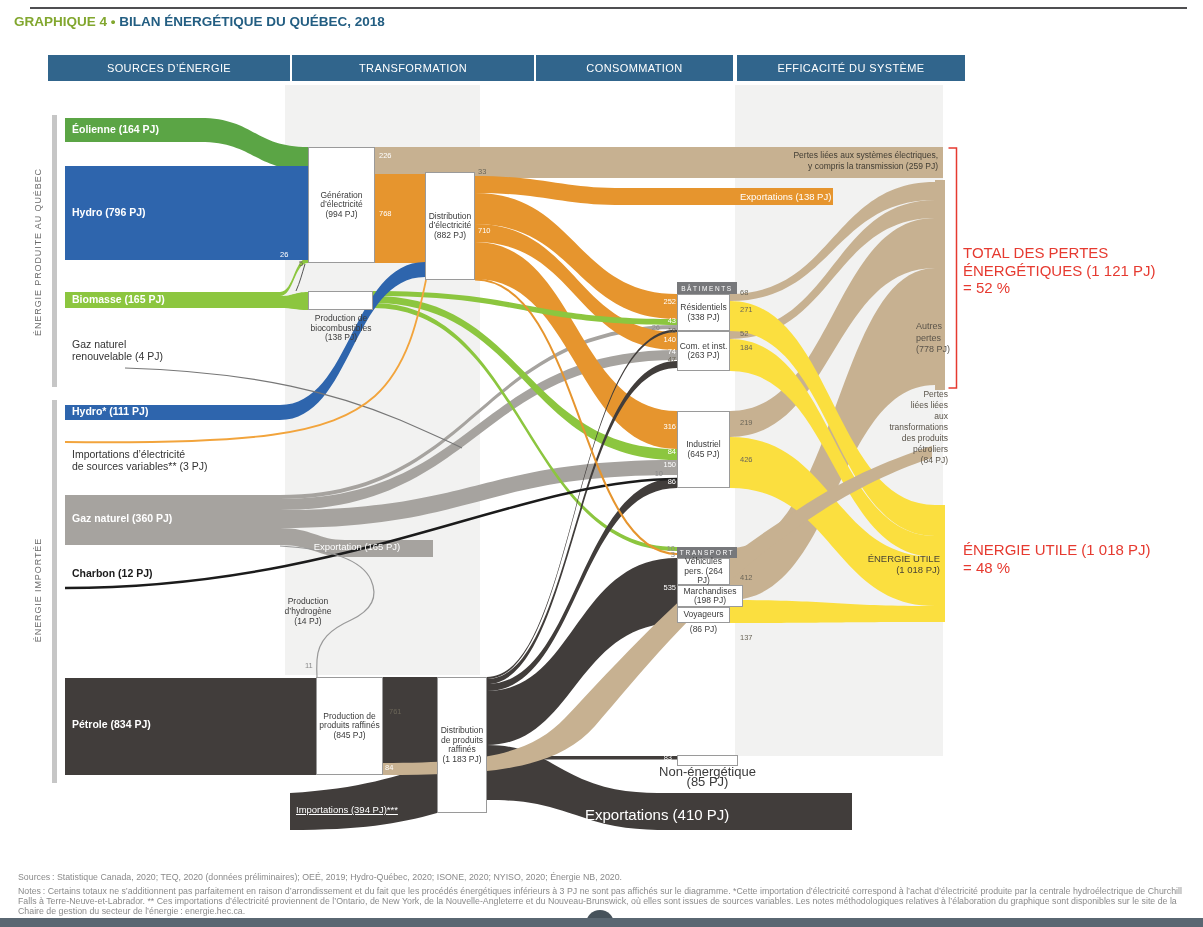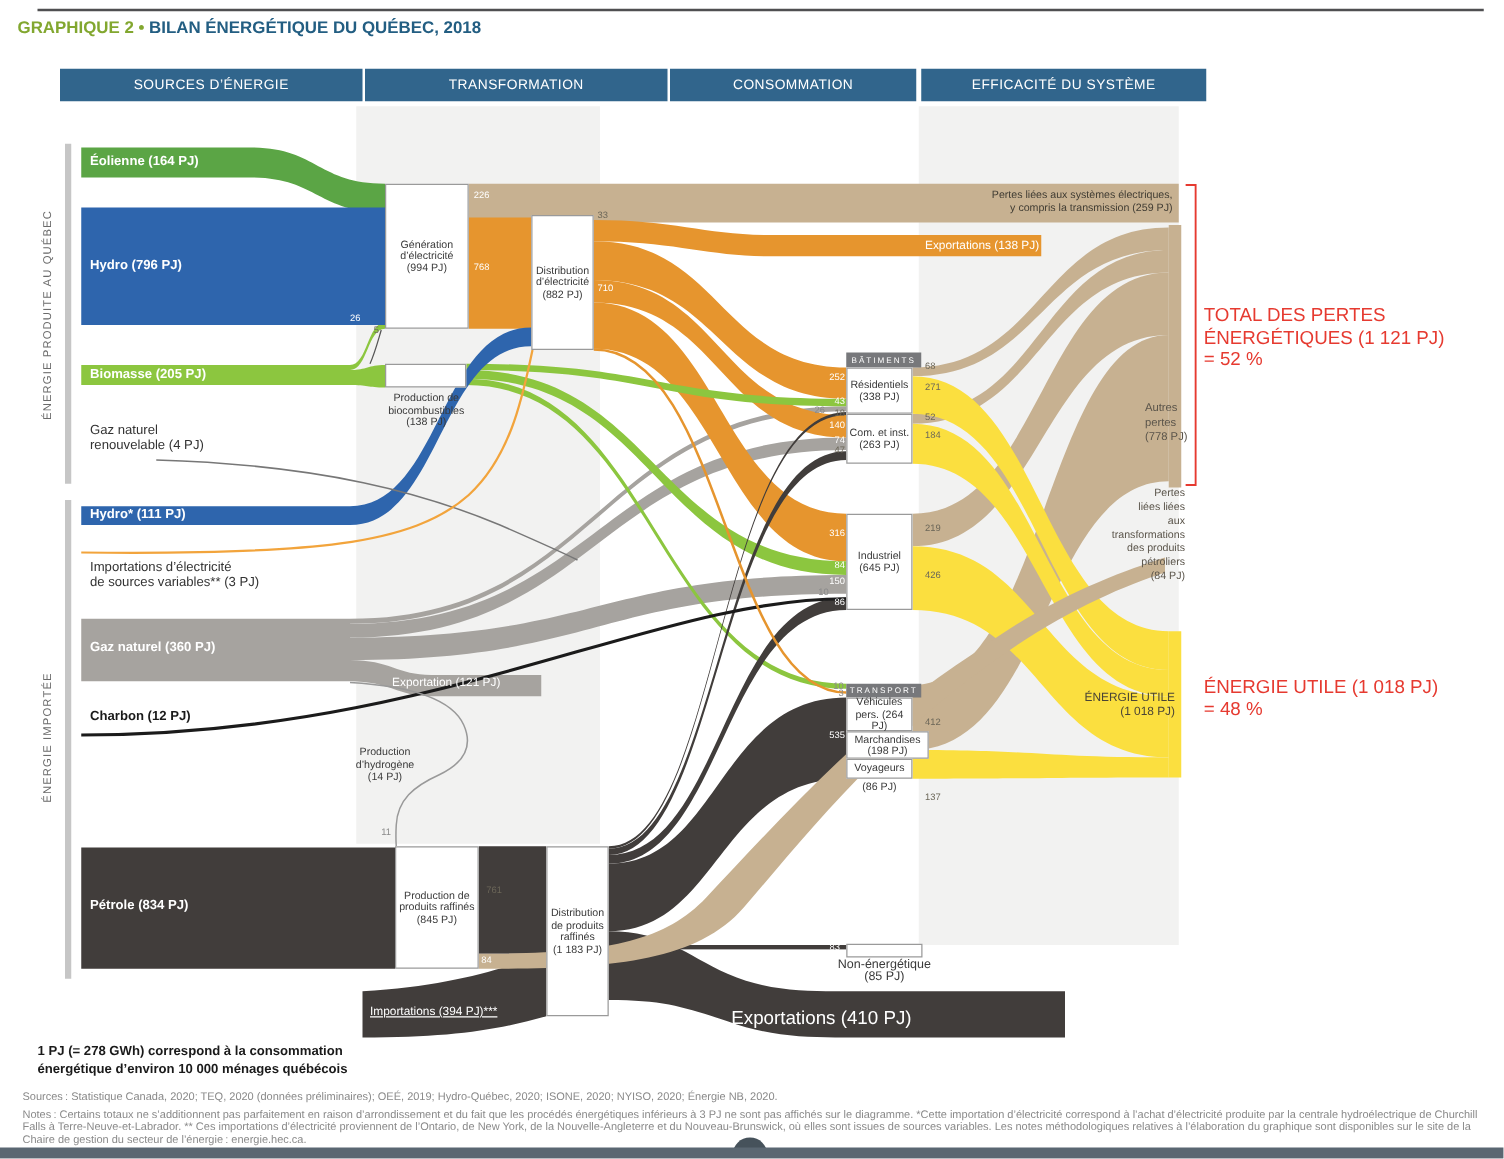--- a/index.html
+++ b/index.html
@@ -28,21 +28,21 @@
   .footerband{position:absolute;background:#5a6772;}
   .footerdot{position:absolute;background:#46525b;border-radius:14px 14px 0 0;}
 </style>
 </head>
 <body>
 
 <div id="stage">
 
   <div class="abs rule" style="left:30px;top:7px;width:1157px;"></div>
   <div class="abs title" style="left:14px;top:14px;">
-    <span class="g">GRAPHIQUE 2</span>
+    <span class="g">GRAPHIQUE 4</span>
     <span class="g">•</span>
     <span class="b">BILAN ÉNERGÉTIQUE DU QUÉBEC, 2018</span>
   </div>
 
   <div class="abs colhdr" style="left:48px;top:55px;width:242px;">SOURCES D’ÉNERGIE</div>
   <div class="abs colhdr" style="left:292px;top:55px;width:242px;">TRANSFORMATION</div>
   <div class="abs colhdr" style="left:536px;top:55px;width:197px;">CONSOMMATION</div>
   <div class="abs colhdr" style="left:737px;top:55px;width:228px;">EFFICACITÉ DU SYSTÈME</div>
 
   <div class="abs band" style="left:285px;top:85px;width:195px;height:590px;"></div>
@@ -163,36 +163,36 @@
   <div class="box" style="left:677px;top:411px;width:53px;height:77px;">Industriel
 (645 PJ)</div>
   <div class="subhdr" style="left:677px;top:547px;width:60px;height:11px;">TRANSPORT</div>
   <div class="box" style="left:677px;top:558px;width:53px;height:27px;">Véhicules
 pers. (264 PJ)</div>
   <div class="box" style="left:677px;top:585px;width:66px;height:22px;">Marchandises
 (198 PJ)</div>
   <div class="box" style="left:677px;top:607px;width:53px;height:16px;">Voyageurs</div>
   <div class="endlbl" style="left:677px;top:624px;width:53px;text-align:center;font-size:8.5px;color:#3a3a3a;">(86 PJ)</div>
   <div class="box" style="left:677px;top:755px;width:61px;height:11px;"></div>
-  <div class="endlbl" style="left:655px;top:767px;width:105px;text-align:center;font-size:10px;line-height:10px;color:#3a3a3a;">Non-énergétique
+  <div class="endlbl" style="left:655px;top:767px;width:105px;text-align:center;font-size:13px;line-height:10px;color:#3a3a3a;">Non-énergétique
 (85 PJ)</div>
 
   <div class="srclbl" style="left:72px;top:123px;">Éolienne (164 PJ)</div>
   <div class="srclbl" style="left:72px;top:206px;">Hydro (796 PJ)</div>
-  <div class="srclbl" style="left:72px;top:293px;">Biomasse (205 PJ)</div>
+  <div class="srclbl" style="left:72px;top:293px;">Biomasse (165 PJ)</div>
   <div class="srclbl dk" style="left:72px;top:338px;">Gaz naturel
 renouvelable (4 PJ)</div>
   <div class="srclbl" style="left:72px;top:405px;">Hydro* (111 PJ)</div>
   <div class="srclbl dk" style="left:72px;top:448px;">Importations d’électricité
 de sources variables** (3 PJ)</div>
   <div class="srclbl" style="left:72px;top:512px;">Gaz naturel (360 PJ)</div>
   <div class="srclbl dkb" style="left:72px;top:567px;">Charbon (12 PJ)</div>
   <div class="srclbl" style="left:72px;top:718px;">Pétrole (834 PJ)</div>
 
-  <div class="endlbl" style="left:282px;top:541px;width:150px;text-align:center;font-size:9.5px;color:#fff;">Exportation (121 PJ)</div>
+  <div class="endlbl" style="left:282px;top:541px;width:150px;text-align:center;font-size:9.5px;color:#fff;">Exportation (165 PJ)</div>
   <div class="endlbl" style="left:740px;top:191px;font-size:9.5px;color:#fff;">Exportations (138 PJ)</div>
   <div class="endlbl" style="left:296px;top:804px;font-size:9.5px;color:#fff;text-decoration:underline;">Importations (394 PJ)***</div>
   <div class="endlbl" style="left:585px;top:806px;font-size:15px;color:#fff;">Exportations (410 PJ)</div>
 
   <div class="endlbl" style="right:265px;top:150px;text-align:right;font-size:8.5px;line-height:10.5px;color:#403c33;">Pertes liées aux systèmes électriques,
 y compris la transmission (259 PJ)</div>
   <div class="endlbl" style="right:253px;top:321px;text-align:left;font-size:9px;line-height:11.5px;color:#5a544a;">Autres
 pertes
 (778 PJ)</div>
   <div class="endlbl" style="right:255px;top:389px;text-align:right;font-size:8.5px;line-height:11px;color:#5a544a;">Pertes
@@ -238,20 +238,18 @@
   <div class="fl d" style="left:740px;top:344px;">184</div>
   <div class="fl d" style="left:740px;top:419px;">219</div>
   <div class="fl d" style="left:740px;top:456px;">426</div>
   <div class="fl d" style="left:740px;top:574px;">412</div>
   <div class="fl d" style="left:740px;top:634px;">137</div>
   <div class="fl d" style="left:389px;top:708px;">761</div>
   <div class="fl" style="left:385px;top:764px;">84</div>
   <div class="fl g" style="left:305px;top:662px;">11</div>
   <div class="fl" style="right:531px;top:754px;">83</div>
 
-  <div class="note" style="left:30px;top:834px;font-size:10.5px;line-height:14px;font-weight:bold;color:#1a1a1a;">1 PJ (= 278 GWh) correspond à la consommation
-énergétique d’environ 10 000 ménages québécois</div>
   <div class="note" style="left:18px;top:872px;width:1180px;font-size:8.8px;color:#8a8a8a;">Sources : Statistique Canada, 2020; TEQ, 2020 (données préliminaires); OEÉ, 2019; Hydro-Québec, 2020; ISONE, 2020; NYISO, 2020; Énergie NB, 2020.</div>
   <div class="note" style="left:18px;top:886px;width:1180px;font-size:8.8px;line-height:10px;color:#8a8a8a;">Notes : Certains totaux ne s’additionnent pas parfaitement en raison d’arrondissement et du fait que les procédés énergétiques inférieurs à 3 PJ ne sont pas affichés sur le diagramme. *Cette importation d’électricité correspond à l’achat d’électricité produite par la centrale hydroélectrique de Churchill Falls à Terre-Neuve-et-Labrador. ** Ces importations d’électricité proviennent de l’Ontario, de New York, de la Nouvelle-Angleterre et du Nouveau-Brunswick, où elles sont issues de sources variables. Les notes méthodologiques relatives à l’élaboration du graphique sont disponibles sur le site de la Chaire de gestion du secteur de l’énergie : energie.hec.ca.</div>
 
   <div class="footerdot" style="left:586px;top:910px;width:28px;height:14px;"></div>
   <div class="footerband" style="left:0;top:918px;width:1203px;height:9px;"></div>
 </div>
 
 </body></html>

